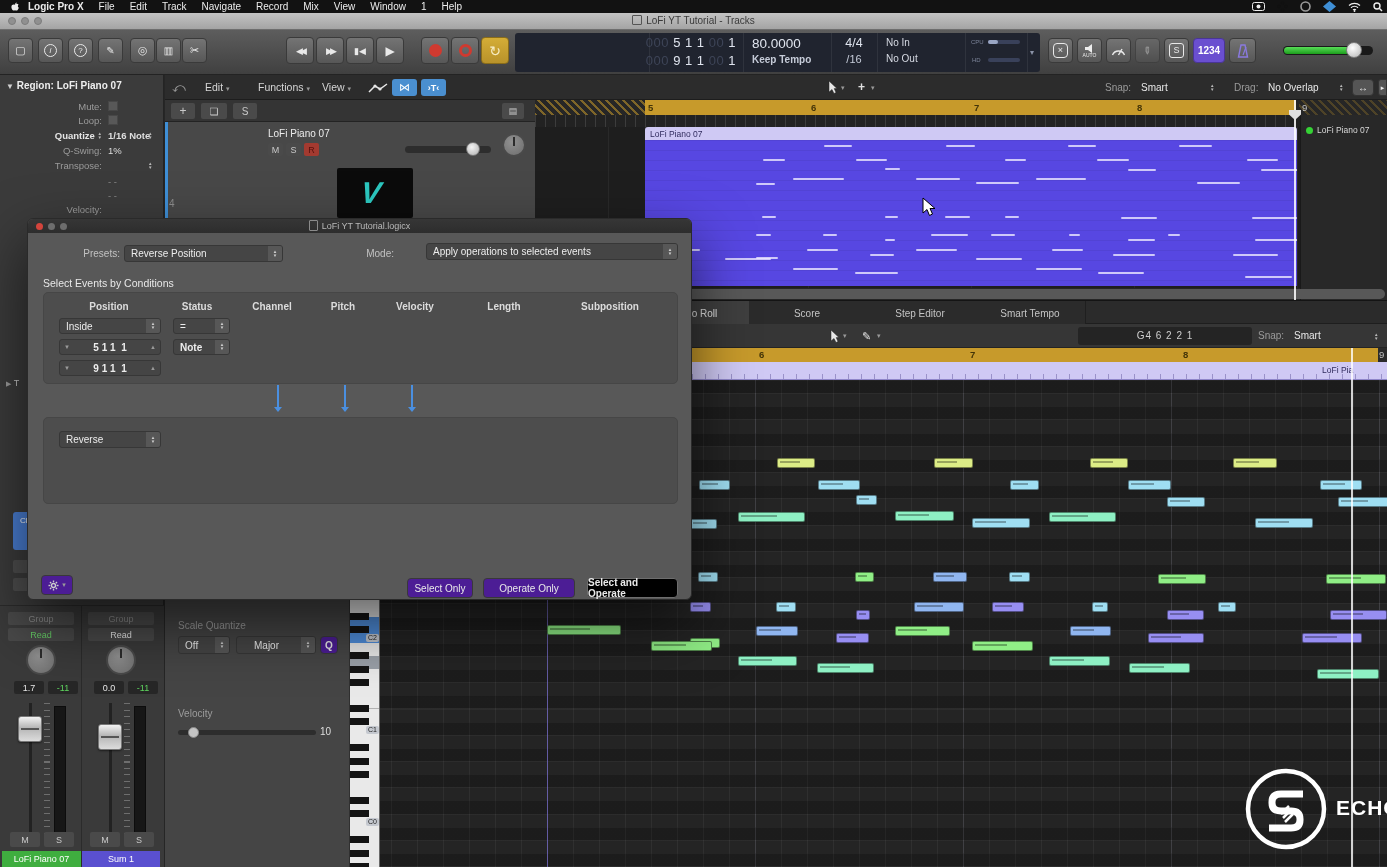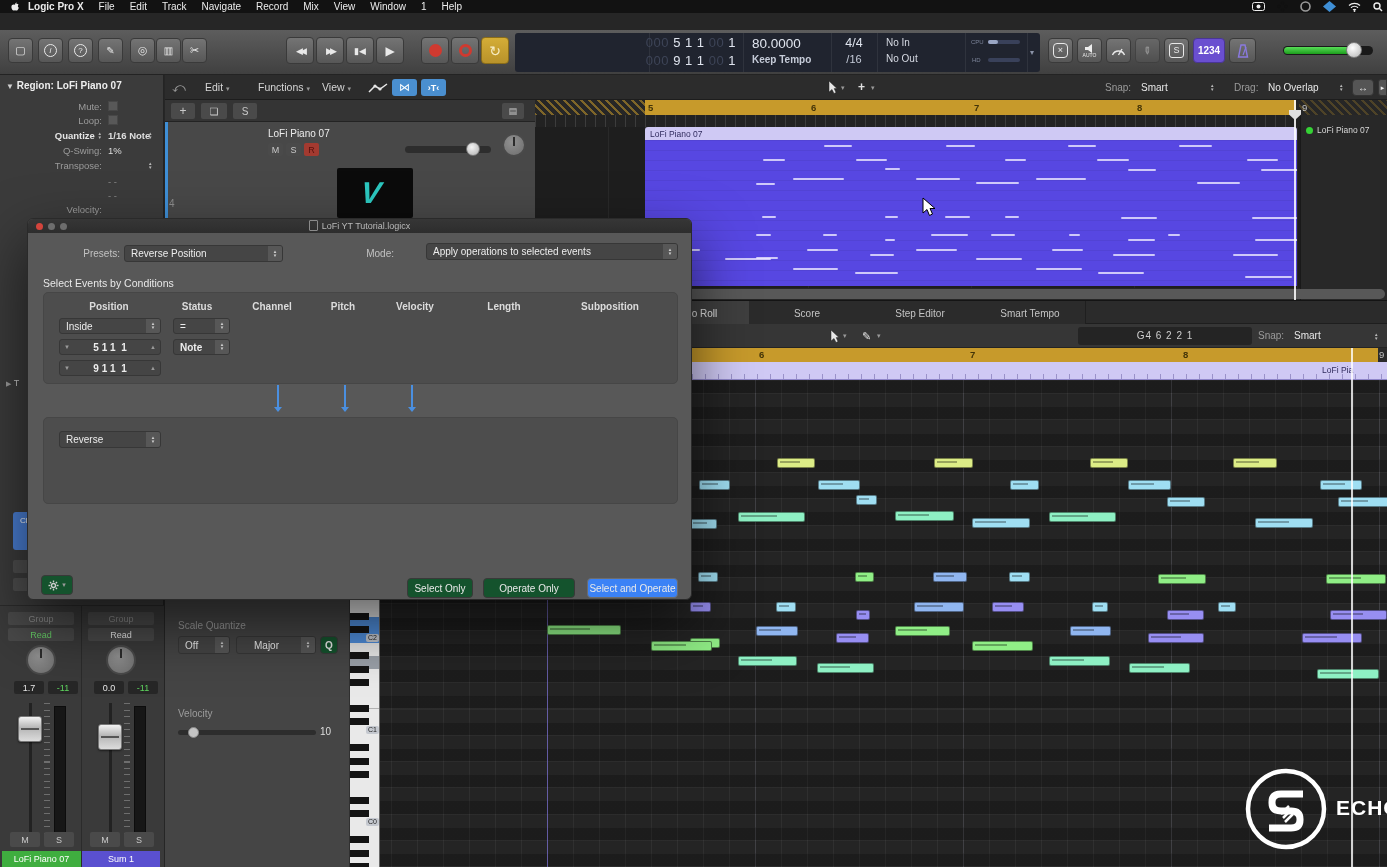--- a/index.html
+++ b/index.html
@@ -67,21 +67,21 @@
   
   .dialog{left:27px;top:218px;width:665px;height:382px;background:#585858;border:1px solid #2a2a2a;border-radius:6px;
           box-shadow:0 25px 60px rgba(0,0,0,.6);z-index:50;}
   .dtitle{left:0;top:0;width:663px;height:14px;background:linear-gradient(#363636,#2d2d2d);border-radius:5px 5px 0 0;
           text-align:center;font-size:9px;color:#b9b9b9;line-height:14px;}
   .panel{background:#4d4d4d;border:1px solid #464646;border-radius:5px;}
   .colhdr{position:absolute;top:82px;transform:translateX(-50%);font-size:10px;color:#dcdcdc;font-weight:bold;}
   .stepbox{background:#454545;border:1px solid #373737;border-radius:3px;color:#ededed;font-size:10px;
            display:flex;align-items:center;padding:0 4px;}
   .dlab{font-size:10px;color:#c2c2c2;text-align:right;}
-  .dbtn{background:#14532d;border:1px solid #393939;border-radius:4px;color:#e9e9e9;font-size:10px;
+  .dbtn{background:#4c1d95;border:1px solid #393939;border-radius:4px;color:#e9e9e9;font-size:10px;
         display:flex;align-items:center;justify-content:center;}
   .arrowline{position:absolute;width:2px;background:#4a8fe0;}
   .arrowhead{position:absolute;width:0;height:0;border-left:4px solid transparent;border-right:4px solid transparent;border-top:5px solid #4a8fe0;}
   .ticksr{background:repeating-linear-gradient(to right,#9a92c9 0 1px,transparent 1px 13px);}
 </style>
 </head>
 <body>
 
 <div id="app">
 
@@ -123,20 +123,26 @@
           <path d="M1,3.5 A8,8 0 0 1 12,3.5 M3,5.7 A5,5 0 0 1 10,5.7 M5,7.9 A2.4,2.4 0 0 1 8,7.9" fill="none" stroke="#eee" stroke-width="1.2"></path>
           <circle cx="6.5" cy="9" r="0.9" fill="#eee"></circle>
         </svg>
       <svg width="10" height="10" viewBox="0 0 10 10">
           <circle cx="4" cy="4" r="3" fill="none" stroke="#eee" stroke-width="1.4"></circle>
           <line x1="6.5" y1="6.5" x2="9" y2="9" stroke="#eee" stroke-width="1.4"></line>
         </svg>
     </div>
   </div>
 
+  <div class="a titlebar">
+    <div class="a tdot" style="left:8px;top:4px"></div>
+    <div class="a tdot" style="left:21px;top:4px"></div>
+    <div class="a tdot" style="left:34px;top:4px"></div>
+    <div class="wtitle"><span style="display:inline-block;width:8px;height:8px;border:1px solid #555;border-radius:1px;vertical-align:-1px;margin-right:4px"></span><span>LoFi YT Tutorial - Tracks</span></div>
+  </div>
 
   <div class="a transport">
     <div class="a tbtn" style="left:8px;top:8px;width:25px;height:25px">
         <span style="font-size:11px">▢</span>
       </div>
     <div class="a tbtn" style="left:38px;top:8px;width:25px;height:25px">
         <span style="border:1px solid #e9e9e9;border-radius:50%;width:11px;height:11px;line-height:11px;text-align:center;font-size:8px;font-style:italic">i</span>
       </div>
     <div class="a tbtn" style="left:68px;top:8px;width:25px;height:25px">
         <span style="border:1px solid #e9e9e9;border-radius:50%;width:11px;height:11px;line-height:11px;text-align:center;font-size:8px">?</span>
@@ -846,21 +852,21 @@
           </g>
         </svg>
       <span class="chv" style="margin-left:3px">▾</span>
     </div>
     <div class="a dbtn" style="left:379px;top:359px;width:66px;height:20px">
         <span>Select Only</span>
       </div>
     <div class="a dbtn" style="left:455px;top:359px;width:92px;height:20px">
         <span>Operate Only</span>
       </div>
-    <div class="a dbtn" style="left:559px;top:359px;width:91px;height:20px;background:#3b82f6;border-color:#6d6d6d;font-weight:normal">
+    <div class="a dbtn" style="left:559px;top:359px;width:91px;height:20px;background:#000000;border-color:#6d6d6d;font-weight:bold">
         <span>Select and Operate</span>
       </div>
   <div class="colhdr" style="left: 81px;">Position</div>
       <div class="colhdr" style="left: 169px;">Status</div>
       <div class="colhdr" style="left: 244px;">Channel</div>
       <div class="colhdr" style="left: 315px;">Pitch</div>
       <div class="colhdr" style="left: 387px;">Velocity</div>
       <div class="colhdr" style="left: 476px;">Length</div>
       <div class="colhdr" style="left: 582px;">Subposition</div>
       <div class="arrowline" style="left: 249px; top: 166px; height: 22px;"></div>

